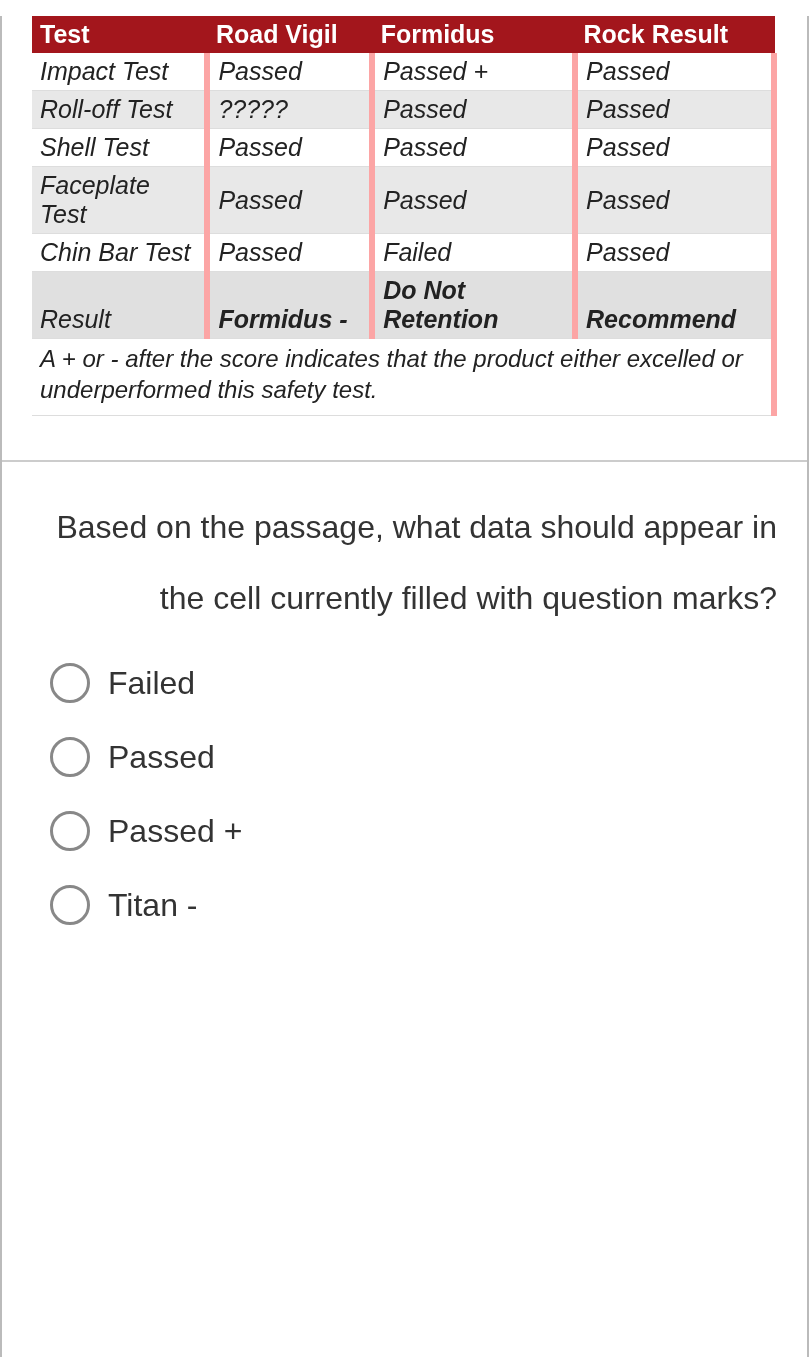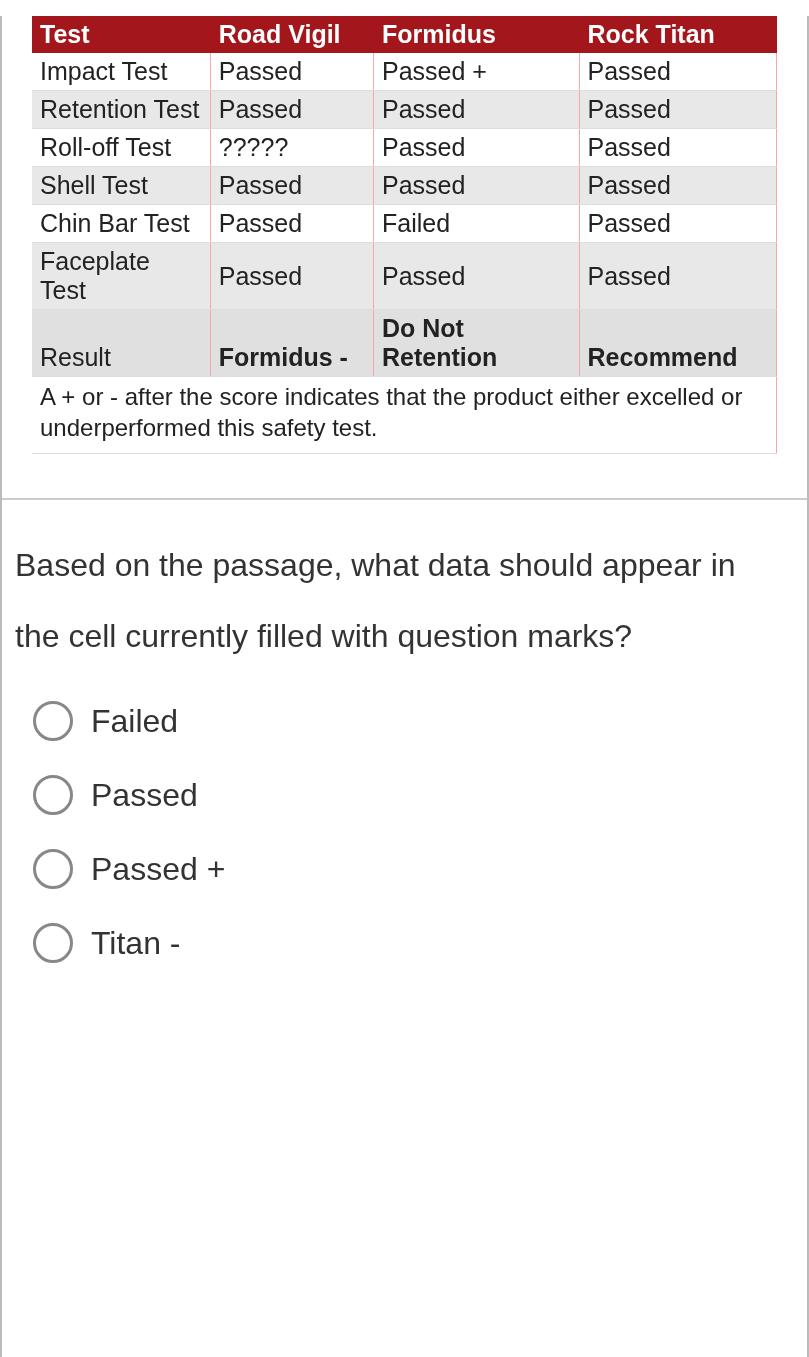--- a/index.html
+++ b/index.html
@@ -37,22 +37,23 @@
       background: #a3161c;
       color: #fff;
       font-weight: 700;
       text-align: left;
       padding: 4px 8px;
       border-right: 1px solid #a3161c;
     }
     .data-table td {
       padding: 4px 8px;
       border-bottom: 1px solid #ddd;
-      border-right: 1px solid #fca5a5;
+      border-right: 6px solid #fca5a5;
       background: #fff;
+      font-style: italic;
     }
     .data-table tbody tr:nth-child(even) td { background: #e8e8e8; }
     .data-table tbody tr td:first-child { font-weight: 400; color: #222; }
     .result-row td {
       background: #e0e0e0 !important;
       font-weight: 700;
       vertical-align: bottom;
     }
     .result-row td:nth-child(1) { font-weight: 700; }
     .footnote-row td {
@@ -62,21 +63,22 @@
       padding: 4px 8px 10px 8px;
       line-height: 1.3;
     }
     .divider {
       height: 2px;
       background: #ccc;
       width: 100%;
       margin-top: 24px;
     }
     .question-area {
-      padding: 30px 30px 20px 13px;
+      padding: 30px 30px 20px 30px;
+      text-align: right;
     }
     .question-text {
       font-size: 32px;
       color: #333;
       line-height: 2.2;
     }
     .options {
       margin-top: 30px;
       padding-left: 18px;
     }
@@ -103,58 +105,52 @@
 <body>
 
 <div class="outer-border">
   <div class="passage-area">
     <table class="data-table">
       <thead>
         <tr>
           <th>Test</th>
           <th>Road Vigil</th>
           <th>Formidus</th>
-          <th>Rock Titan</th>
+          <th>Rock Result</th>
         </tr>
       </thead>
       <tbody>
         <tr>
           <td>Impact Test</td>
           <td>Passed</td>
           <td>Passed +</td>
-          <td>Passed</td>
-        </tr>
-        <tr>
-          <td>Retention Test</td>
-          <td>Passed</td>
-          <td>Passed</td>
           <td>Passed</td>
         </tr>
         <tr>
           <td>Roll-off Test</td>
           <td>?????</td>
           <td>Passed</td>
           <td>Passed</td>
         </tr>
         <tr>
           <td>Shell Test</td>
           <td>Passed</td>
           <td>Passed</td>
           <td>Passed</td>
         </tr>
         <tr>
+          <td>Faceplate Test</td>
+          <td>Passed</td>
+          <td>Passed</td>
+          <td>Passed</td>
+        </tr>
+        <tr>
           <td>Chin Bar Test</td>
           <td>Passed</td>
           <td>Failed</td>
-          <td>Passed</td>
-        </tr>
-        <tr>
-          <td>Faceplate Test</td>
-          <td>Passed</td>
-          <td>Passed</td>
           <td>Passed</td>
         </tr>
         <tr class="result-row">
           <td>Result</td>
           <td>Formidus -</td>
           <td>Do Not Retention</td>
           <td>Recommend</td>
         </tr>
         <tr class="footnote-row">
           <td colspan="4">A + or - after the score indicates that the product either excelled or underperformed this safety test.</td>

